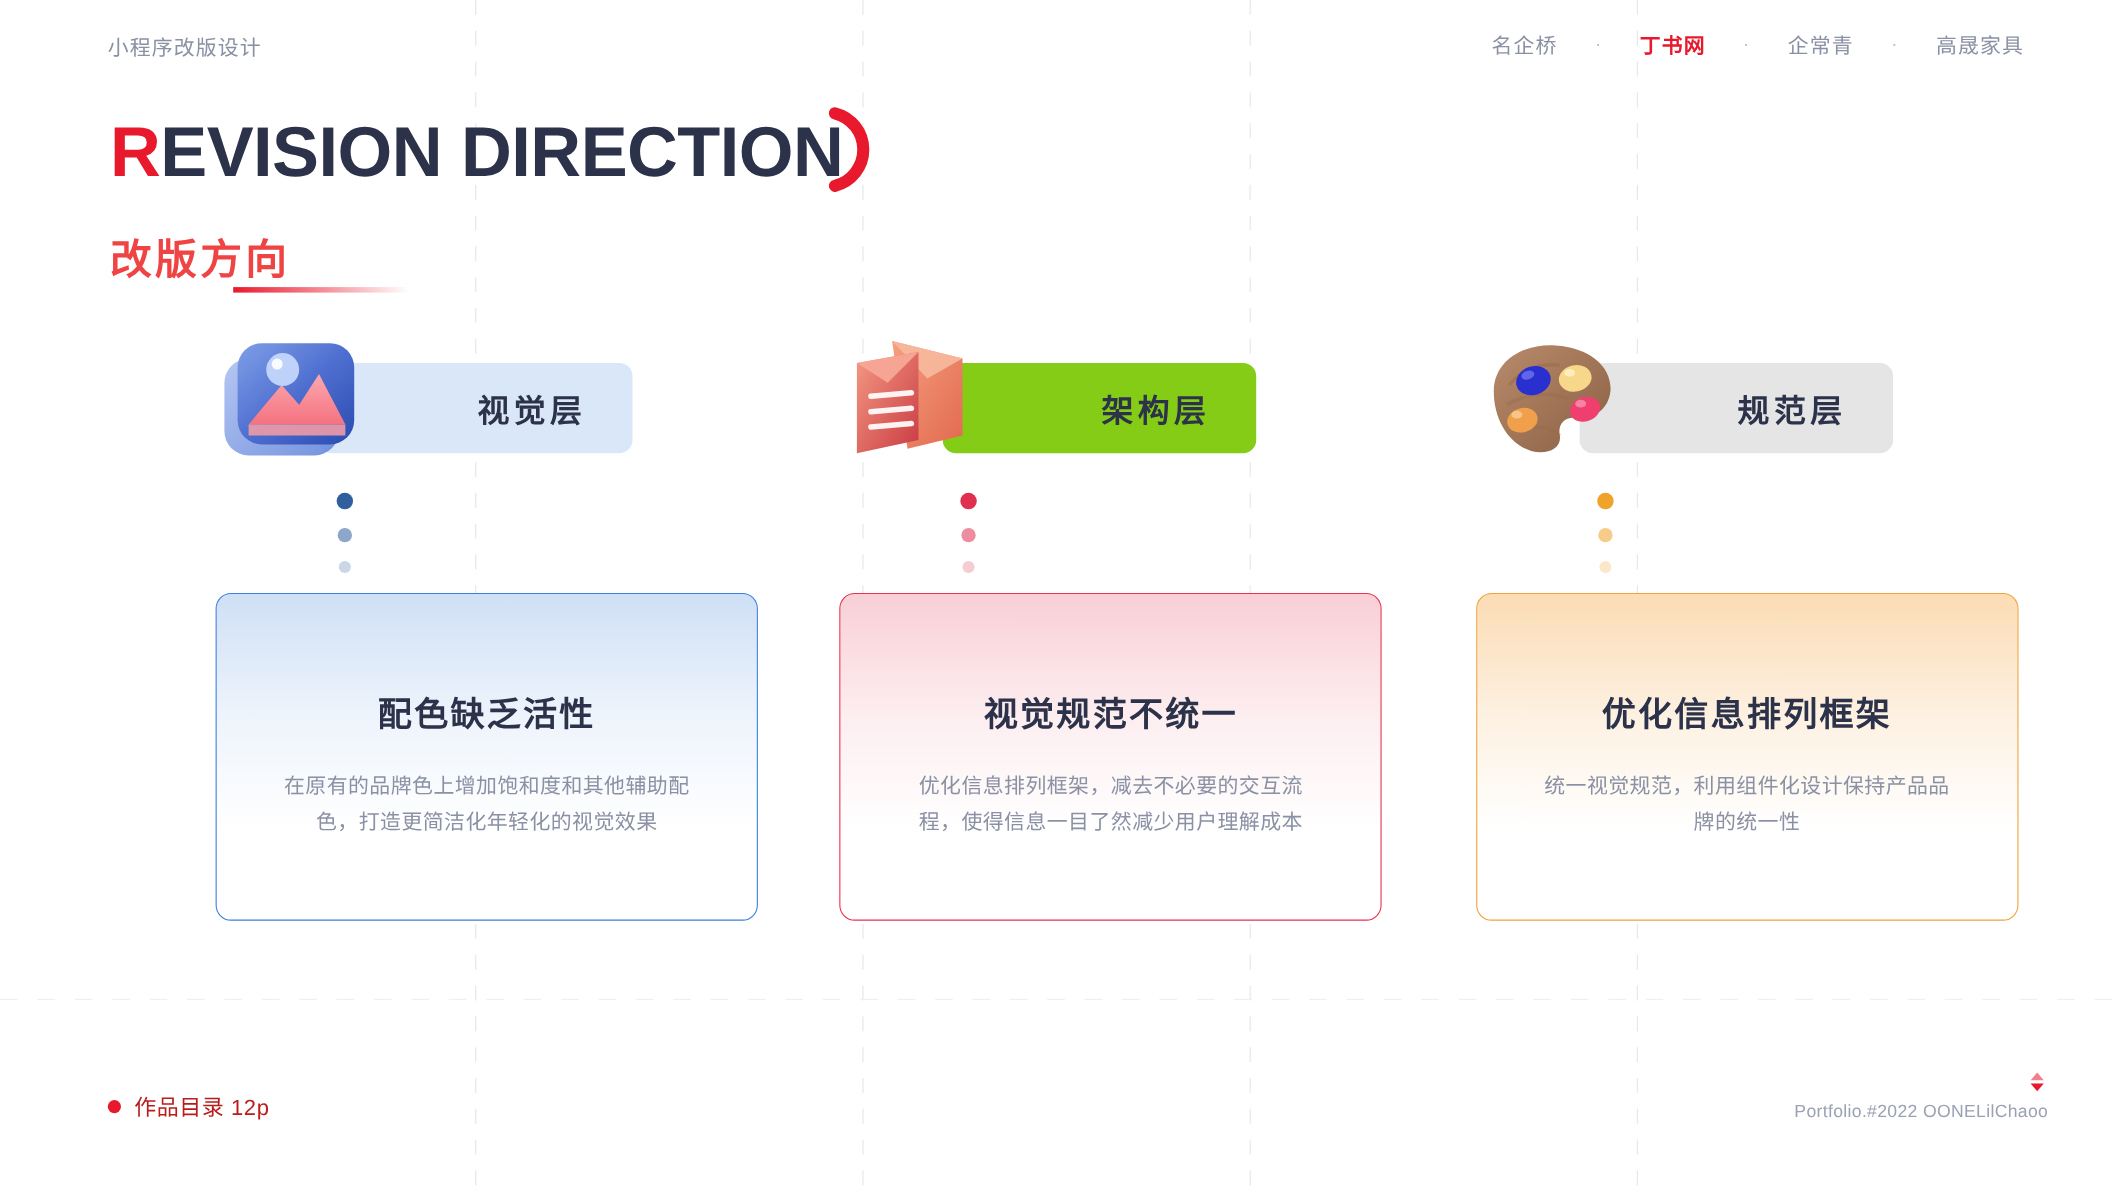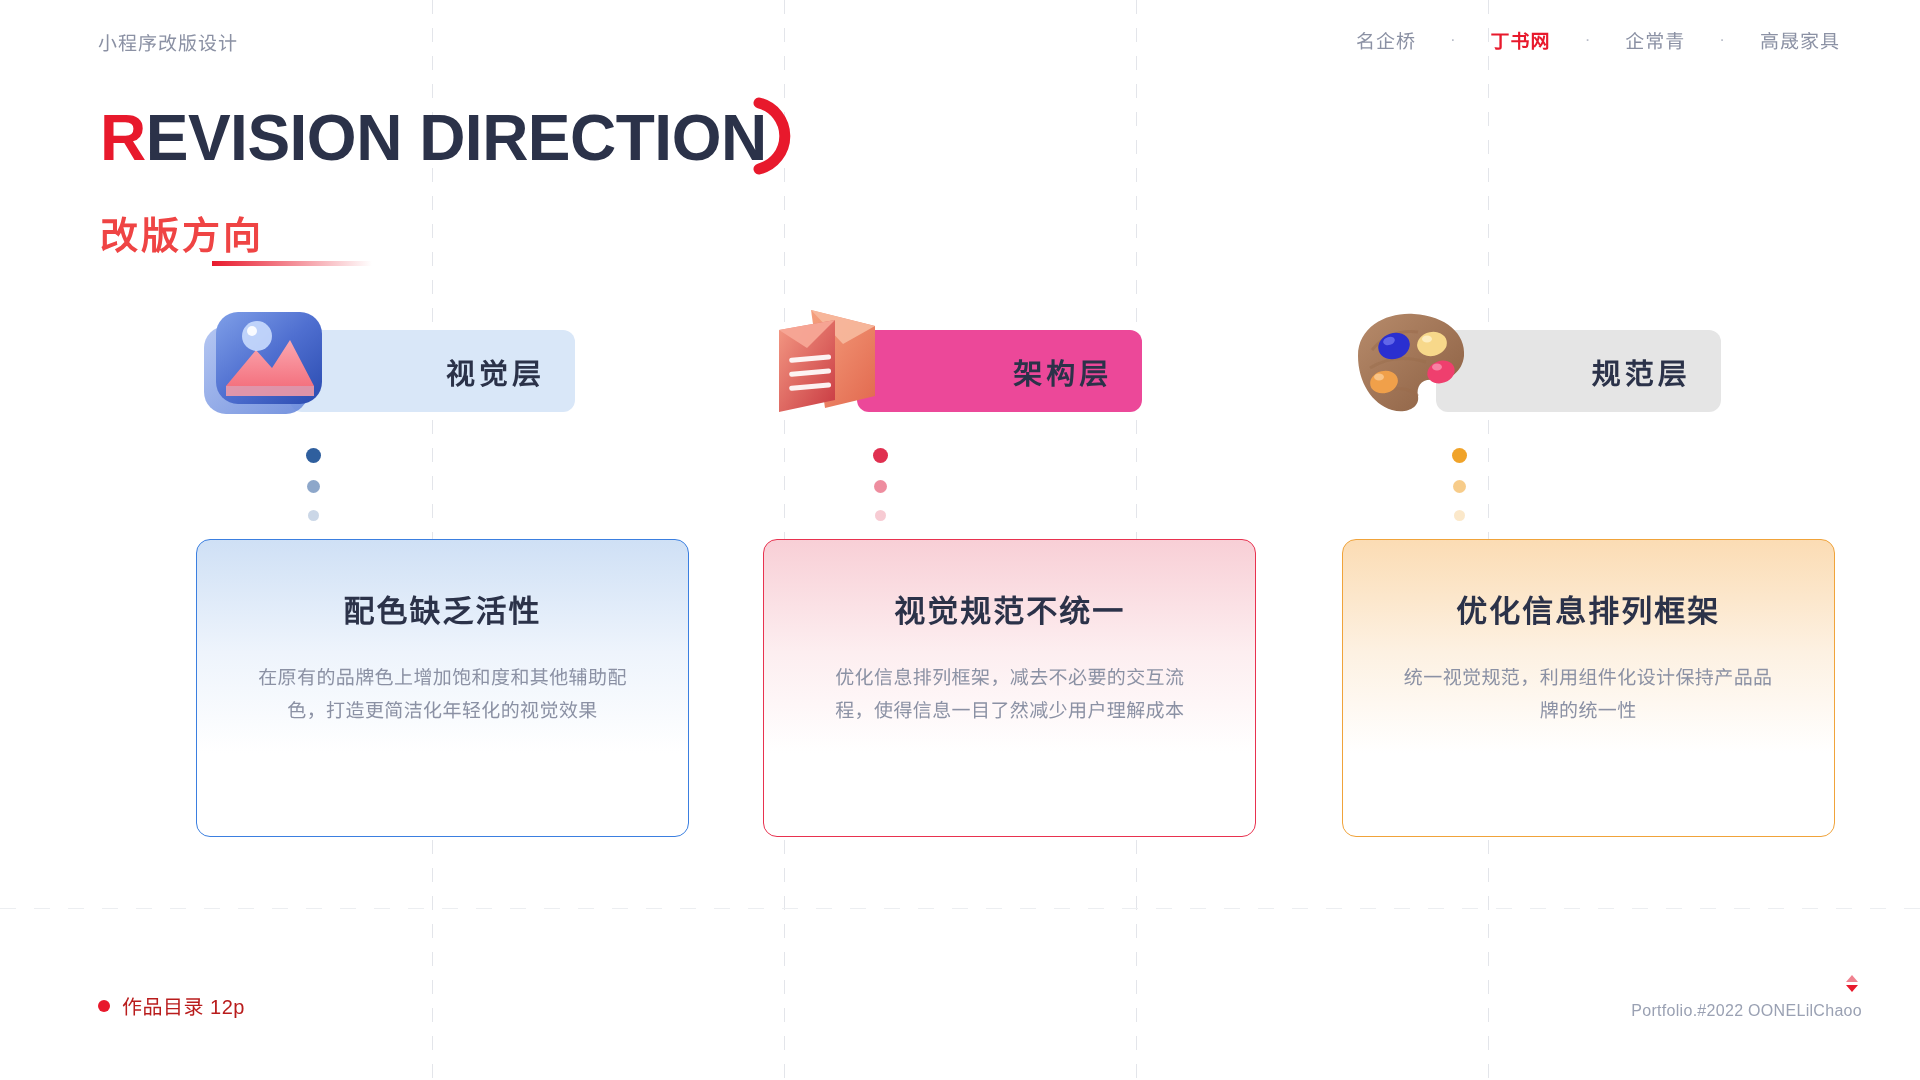--- a/index.html
+++ b/index.html
@@ -75,21 +75,21 @@
   .col:nth-child(1){ margin-left:196px; }
   .col:nth-child(2){ margin-left:-11px; }
   .col:nth-child(3){ margin-left:0px; }
 
   
   .pill-row{ position:relative; height:130px; }
   .pill{
     position:absolute; left:94px; top:30px;
     width:285px; height:82px; border-radius:12px;
     display:flex; align-items:center; justify-content:flex-end;
-    padding-right:30px;
+    padding-right:42px;
   }
   .pill-label{
     font-size:29px; font-weight:700; letter-spacing:4px; color:#2b3249;
   }
   .icon3d{
     position:absolute; left:0px; top:0px;
     width:140px; height:125px; z-index:2;
   }
   .icon3d svg{ width:100%; height:100%; display:block; }
 
@@ -102,21 +102,21 @@
   .dot.d1{ width:15px; height:15px; }
   .dot.d2{ width:13px; height:13px; opacity:.55; }
   .dot.d3{ width:11px; height:11px; opacity:.25; }
 
   
   .card{
     position:absolute; left:0px; top:239px;
     width:493px; height:298px;
     border-radius:14px; border:1px solid;
     display:flex; flex-direction:column; align-items:center;
-    padding-top:46px;
+    padding-top:84px;
   }
   .card-title{
     font-size:31px; font-weight:700; letter-spacing:2px;
     color:#2b3249; margin-bottom:30px;
   }
   .card-desc{
     font-size:19px; line-height:1.75; color:#8b91a4;
     text-align:center; width:384px; letter-spacing:.4px;
   }
 
@@ -231,21 +231,21 @@
     </div>
 
     <div class="card" style="border-color:#3b7fe0;background:linear-gradient(to bottom,#cfe0f5 0%,#eef4fc 38%,#ffffff 72%)">
       <div class="card-title">配色缺乏活性</div>
       <div class="card-desc">在原有的品牌色上增加饱和度和其他辅助配色，打造更简洁化年轻化的视觉效果</div>
     </div>
   </div>
 
   <div class="col">
     <div class="pill-row">
-      <div class="pill" style="background:#ec4899">
+      <div class="pill" style="background:#84cc16">
         <span class="pill-label">架构层</span>
       </div>
       <div class="icon3d">
         <svg viewBox="0 0 140 125">
           <defs>
             <linearGradient id="g2a" x1="0" y1="0" x2="1" y2="1">
               <stop offset="0" stop-color="#f5a07e"></stop>
                 <stop offset="1" stop-color="#e2694f"></stop>
             </linearGradient>
             <linearGradient id="g2b" x1="0" y1="0" x2="1" y2="1">

